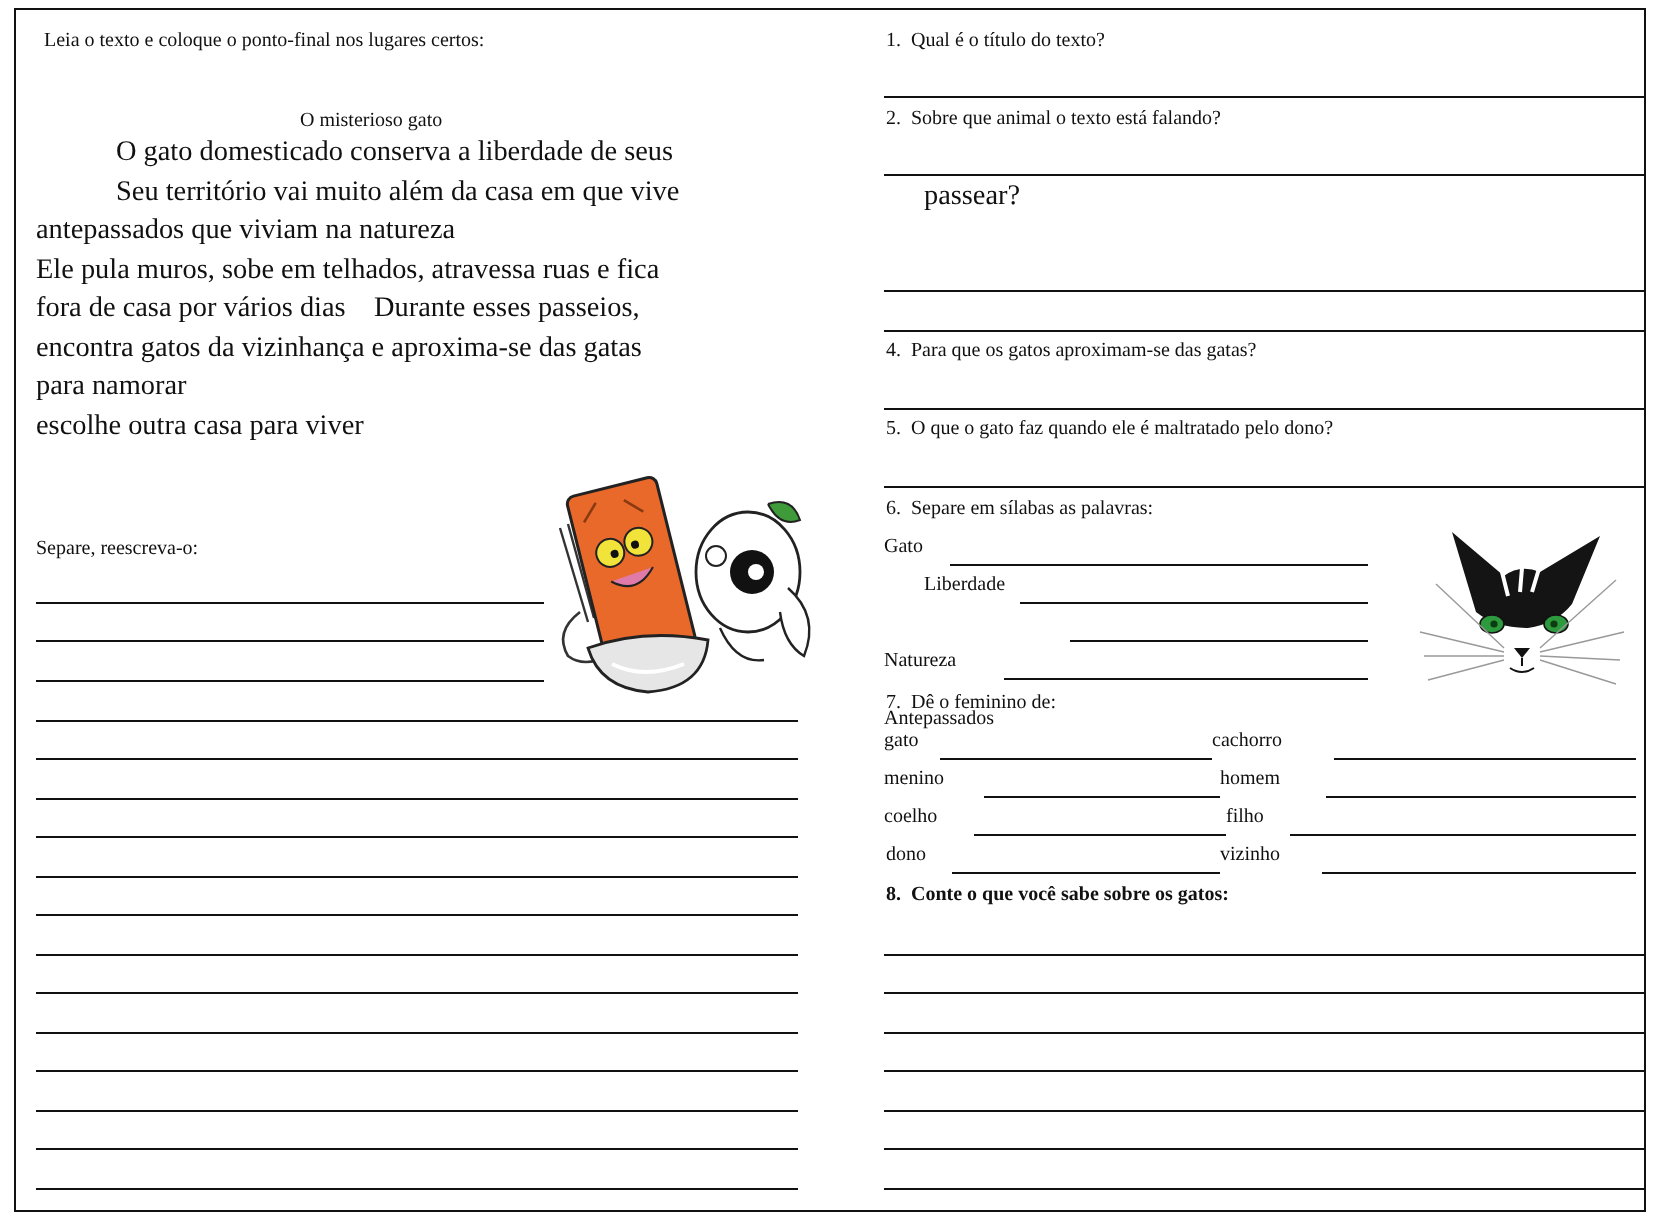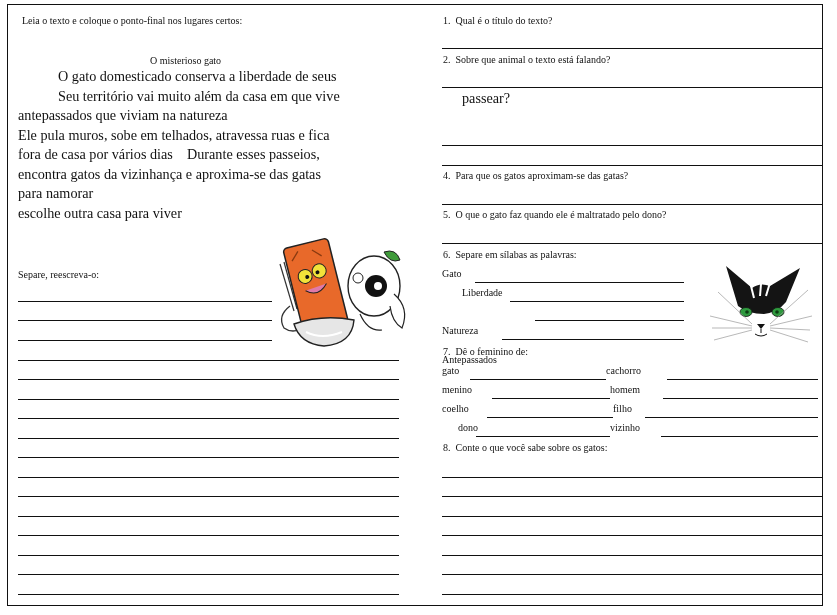--- a/index.html
+++ b/index.html
@@ -139,26 +139,26 @@
 <div class="t" style="left:442px;top:381px;">menino</div>
 <div class="hl" style="left:492px;top:398px;width:118px;"></div>
 <div class="t" style="left:610px;top:381px;">homem</div>
 <div class="hl" style="left:663px;top:398px;width:155px;"></div>
 
 <div class="t" style="left:442px;top:400px;">coelho</div>
 <div class="hl" style="left:487px;top:417px;width:126px;"></div>
 <div class="t" style="left:613px;top:400px;">filho</div>
 <div class="hl" style="left:645px;top:417px;width:173px;"></div>
 
-<div class="t" style="left:458px;top:419px;">dono</div>
+<div class="t" style="left:443px;top:419px;">dono</div>
 <div class="hl" style="left:476px;top:436px;width:134px;"></div>
 <div class="t" style="left:610px;top:419px;">vizinho</div>
 <div class="hl" style="left:661px;top:436px;width:157px;"></div>
 
-<div class="t" style="left:443px;top:439px;"><span>8.</span>&nbsp;&nbsp;<span>Conte o que você sabe sobre os gatos:</span></div>
+<div class="t" style="left:443px;top:439px;font-weight:bold;"><span>8.</span>&nbsp;&nbsp;<span>Conte o que você sabe sobre os gatos:</span></div>
 
 <div class="hl" style="left:442px;top:477px;width:381px;"></div>
 <div class="hl" style="left:442px;top:496px;width:381px;"></div>
 <div class="hl" style="left:442px;top:516px;width:381px;"></div>
 <div class="hl" style="left:442px;top:535px;width:381px;"></div>
 <div class="hl" style="left:442px;top:555px;width:381px;"></div>
 <div class="hl" style="left:442px;top:574px;width:381px;"></div>
 <div class="hl" style="left:442px;top:594px;width:381px;"></div>
 
 </body></html>

